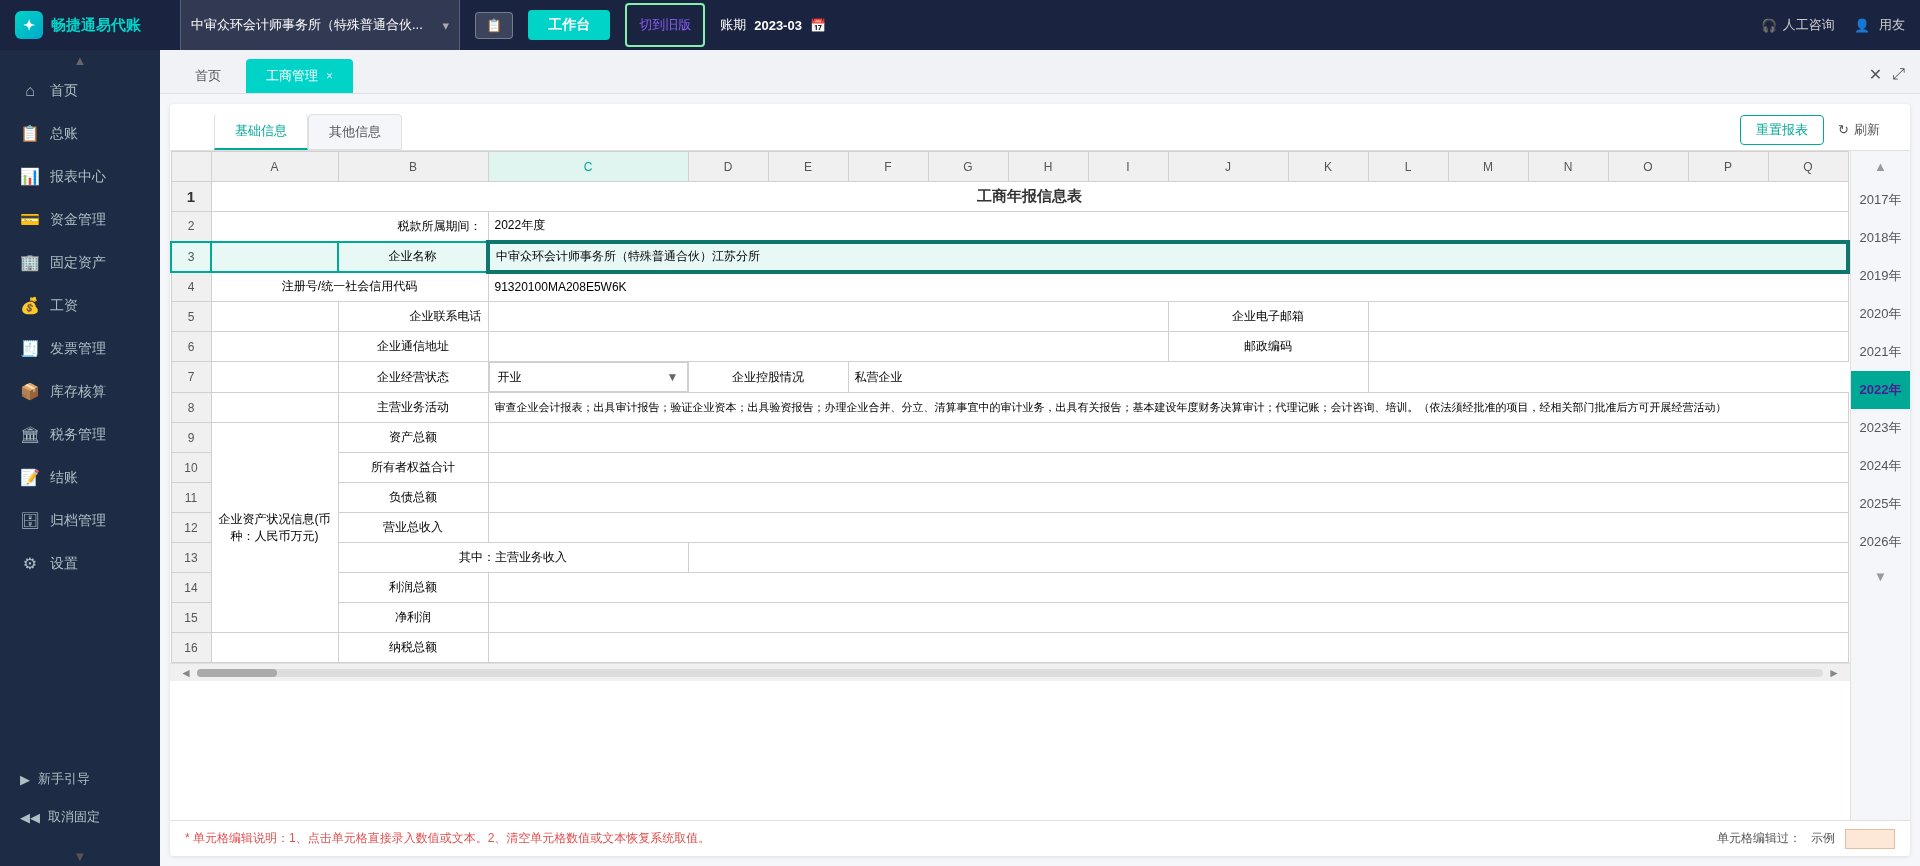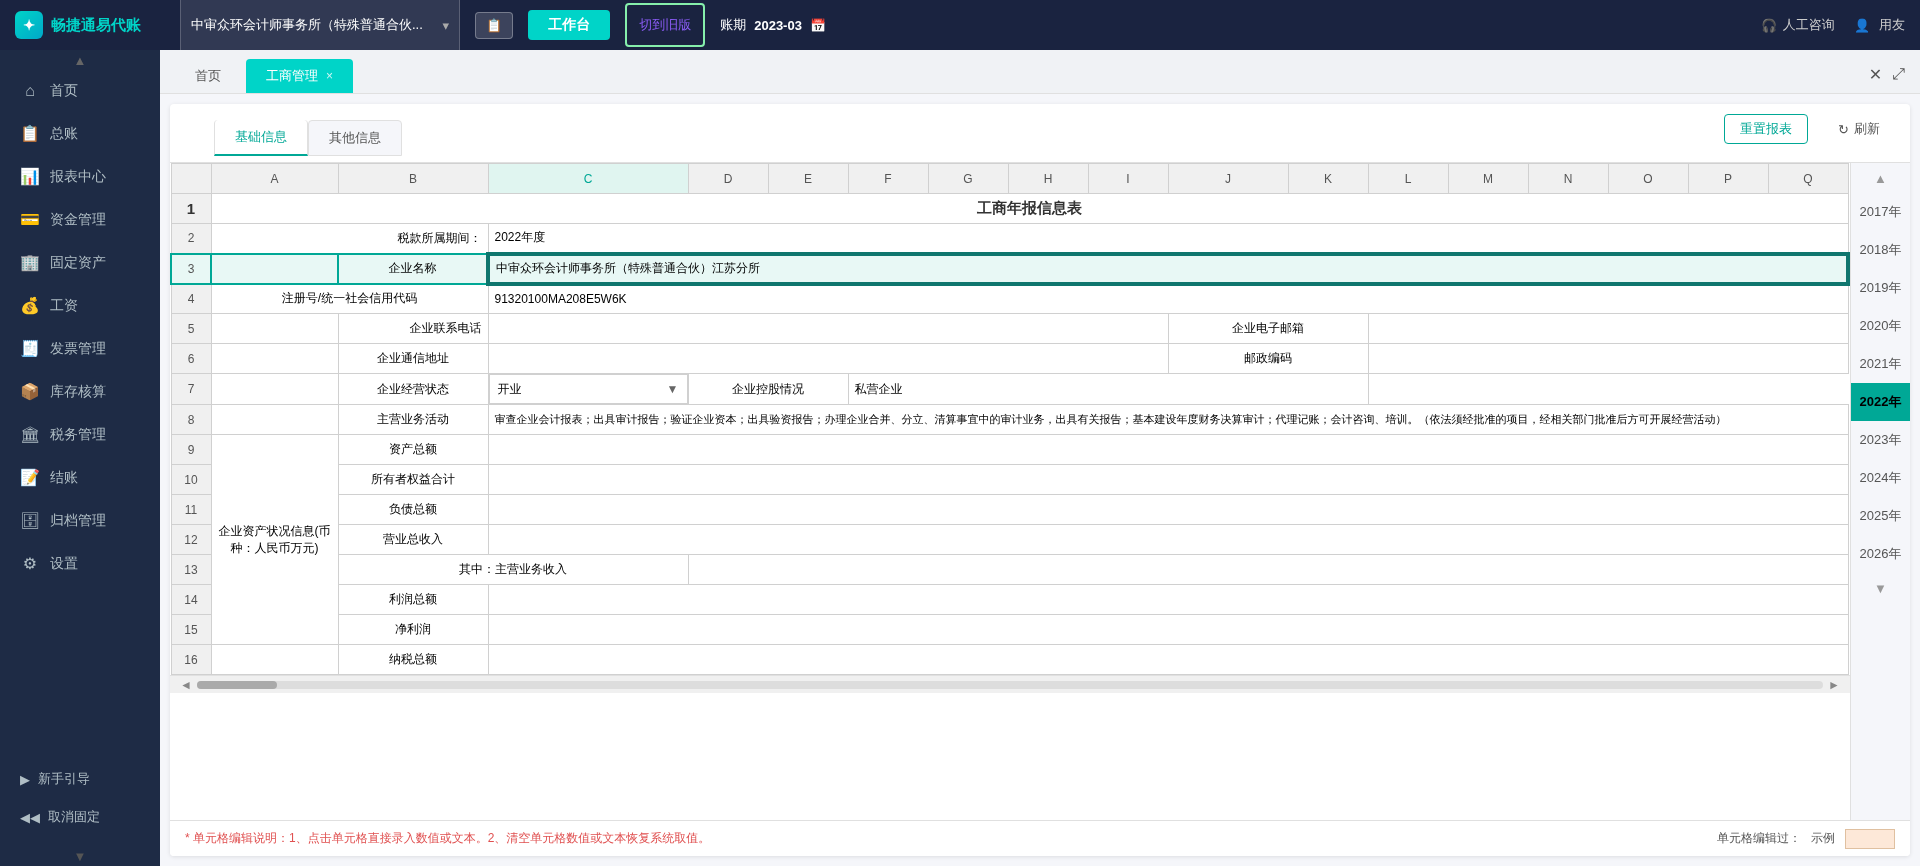--- a/index.html
+++ b/index.html
@@ -248,22 +248,22 @@
     }
     .inner-tab.active {
       background: white;
       color: #00a896;
       border-bottom: 2px solid #00a896;
       border-top: none;
     }
     .inner-tab-actions {
       display: flex;
       align-items: center;
-      gap: 20px;
-      padding-bottom: 18px;
+      gap: 4px;
+      padding-bottom: 5px;
     }
     .reset-btn {
       padding: 5px 15px;
       border: 1px solid #00a896;
       border-radius: 4px;
       color: #00a896;
       background: white;
       cursor: pointer;
       font-size: 13px;
     }
@@ -372,21 +372,21 @@
     .year-item {
       width: 100%;
       padding: 10px 0;
       text-align: center;
       cursor: pointer;
       font-size: 13px;
       color: #555;
     }
     .year-item.active {
       background: #00a896;
-      color: #000000;
+      color: #4c1d95;
       font-weight: bold;
     }
 
     
     .bottom-bar {
       height: 36px;
       background: white;
       border-top: 1px solid #e0e0e0;
       display: flex;
       align-items: center;

